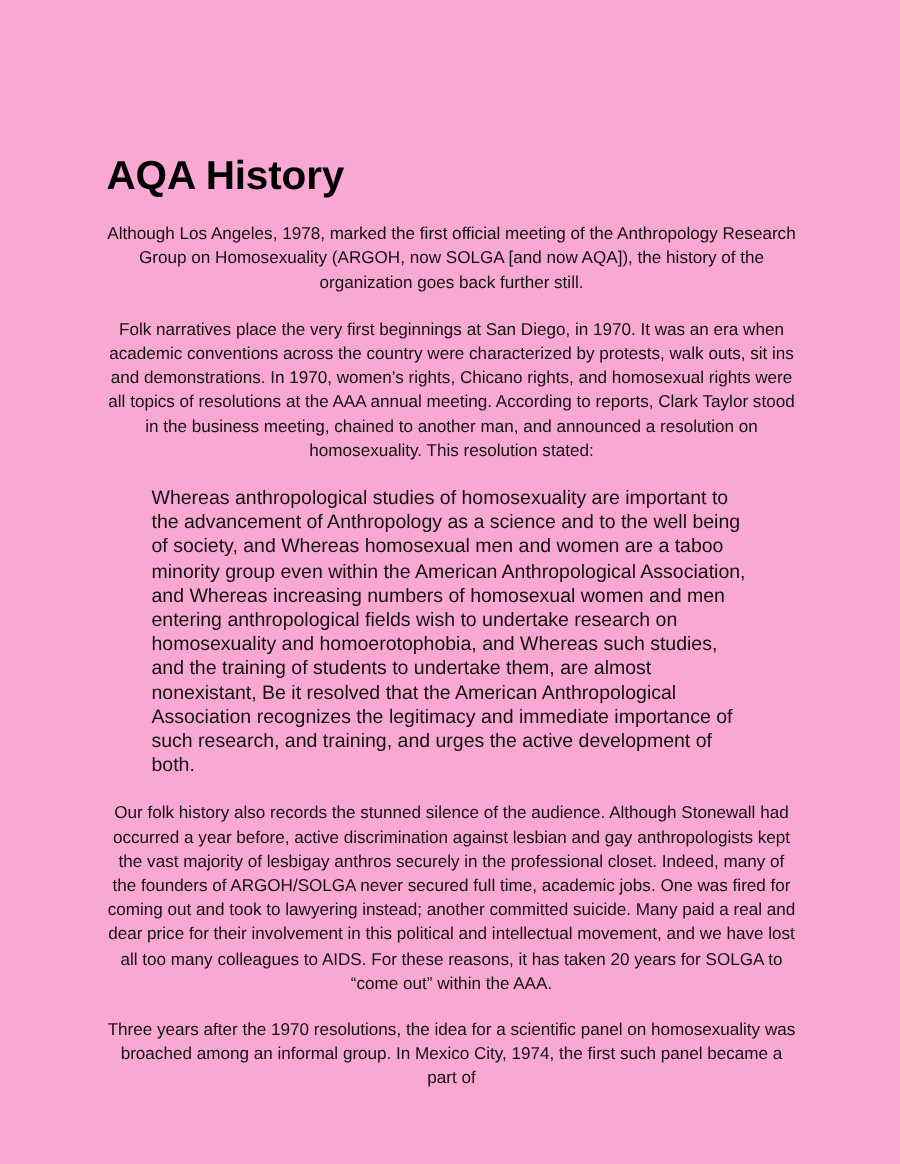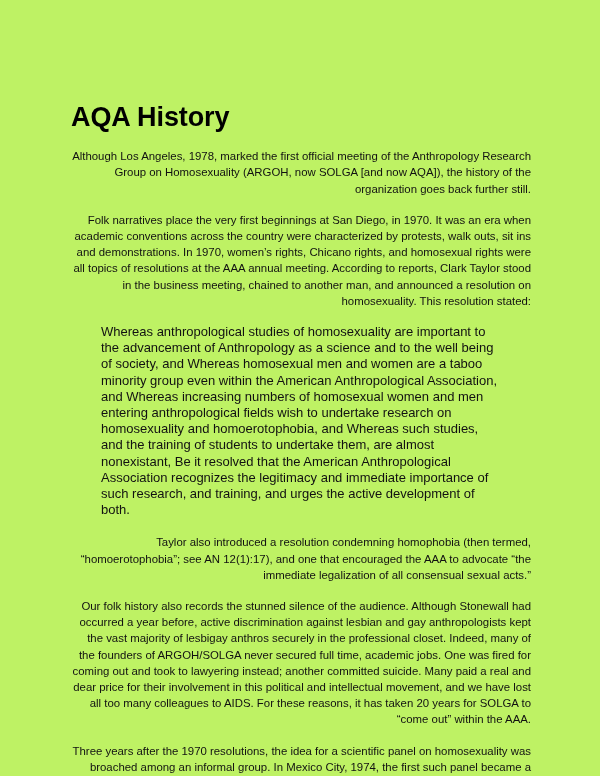--- a/index.html
+++ b/index.html
@@ -10,21 +10,21 @@
   }
   body {
     font-family: "Liberation Sans", sans-serif;
     color: #000000;
     -webkit-font-smoothing: none;
   }
   .page {
     position: relative;
     width: 600px;
     height: 776px;
-    background: #bef264;
+    background: #f9a8d4;
     overflow: hidden;
     box-sizing: border-box;
   }
   .content {
     position: absolute;
     left: 71px;
     top: 103px;
     width: 460px;
   }
   .doc-title {
@@ -40,21 +40,21 @@
     line-height: 1.35;
     margin: 0 0 23px 0;
     padding-left: 39px;
     color: #111111;
   }
   p.body-par {
     font-size: 11.4px;
     line-height: 16.2px;
     margin: 0 0 15px 0;
     color: #111111;
-    text-align: right;
+    text-align: center;
   }
   p.body-par:last-child {
     margin-bottom: 0;
   }
   .blockquote {
     font-size: 13px;
     line-height: 16.2px;
     margin: 0 0 16px 0;
     padding-left: 30px;
     width: 400px;
@@ -74,20 +74,19 @@
 
 
     <p class="body-par">Although Los Angeles, 1978, marked the first official meeting of the Anthropology Research Group on Homosexuality (ARGOH, now SOLGA [and now AQA]), the history of the organization goes back further still.</p>
 
     <p class="body-par">Folk narratives place the very first beginnings at San Diego, in 1970. It was an era when academic conventions across the country were characterized by protests, walk outs, sit ins and demonstrations. In 1970, women’s rights, Chicano rights, and homosexual rights were all topics of resolutions at the AAA annual meeting. According to reports, Clark Taylor stood in the business meeting, chained to another man, and announced a resolution on homosexuality. This resolution stated:</p>
 
     <div class="blockquote">
       <p>Whereas anthropological studies of homosexuality are important to the advancement of Anthropology as a science and to the well being of society, and Whereas homosexual men and women are a taboo minority group even within the American Anthropological Association, and Whereas increasing numbers of homosexual women and men entering anthropological fields wish to undertake research on homosexuality and homoerotophobia, and Whereas such studies, and the training of students to undertake them, are almost nonexistant, Be it resolved that the American Anthropological Association recognizes the legitimacy and immediate importance of such research, and training, and urges the active development of both.</p>
     </div>
 
-    <p class="body-par">Taylor also introduced a resolution condemning homophobia (then termed, “homoerotophobia”; see AN 12(1):17), and one that encouraged the AAA to advocate “the immediate legalization of all consensual sexual acts.”</p>
 
     <p class="body-par">Our folk history also records the stunned silence of the audience. Although Stonewall had occurred a year before, active discrimination against lesbian and gay anthropologists kept the vast majority of lesbigay anthros securely in the professional closet. Indeed, many of the founders of ARGOH/SOLGA never secured full time, academic jobs. One was fired for coming out and took to lawyering instead; another committed suicide. Many paid a real and dear price for their involvement in this political and intellectual movement, and we have lost all too many colleagues to AIDS. For these reasons, it has taken 20 years for SOLGA to “come out” within the AAA.</p>
 
     <p class="body-par">Three years after the 1970 resolutions, the idea for a scientific panel on homosexuality was broached among an informal group. In Mexico City, 1974, the first such panel became a part of</p>
 
   </div>
 </div>
 
 </body></html>

